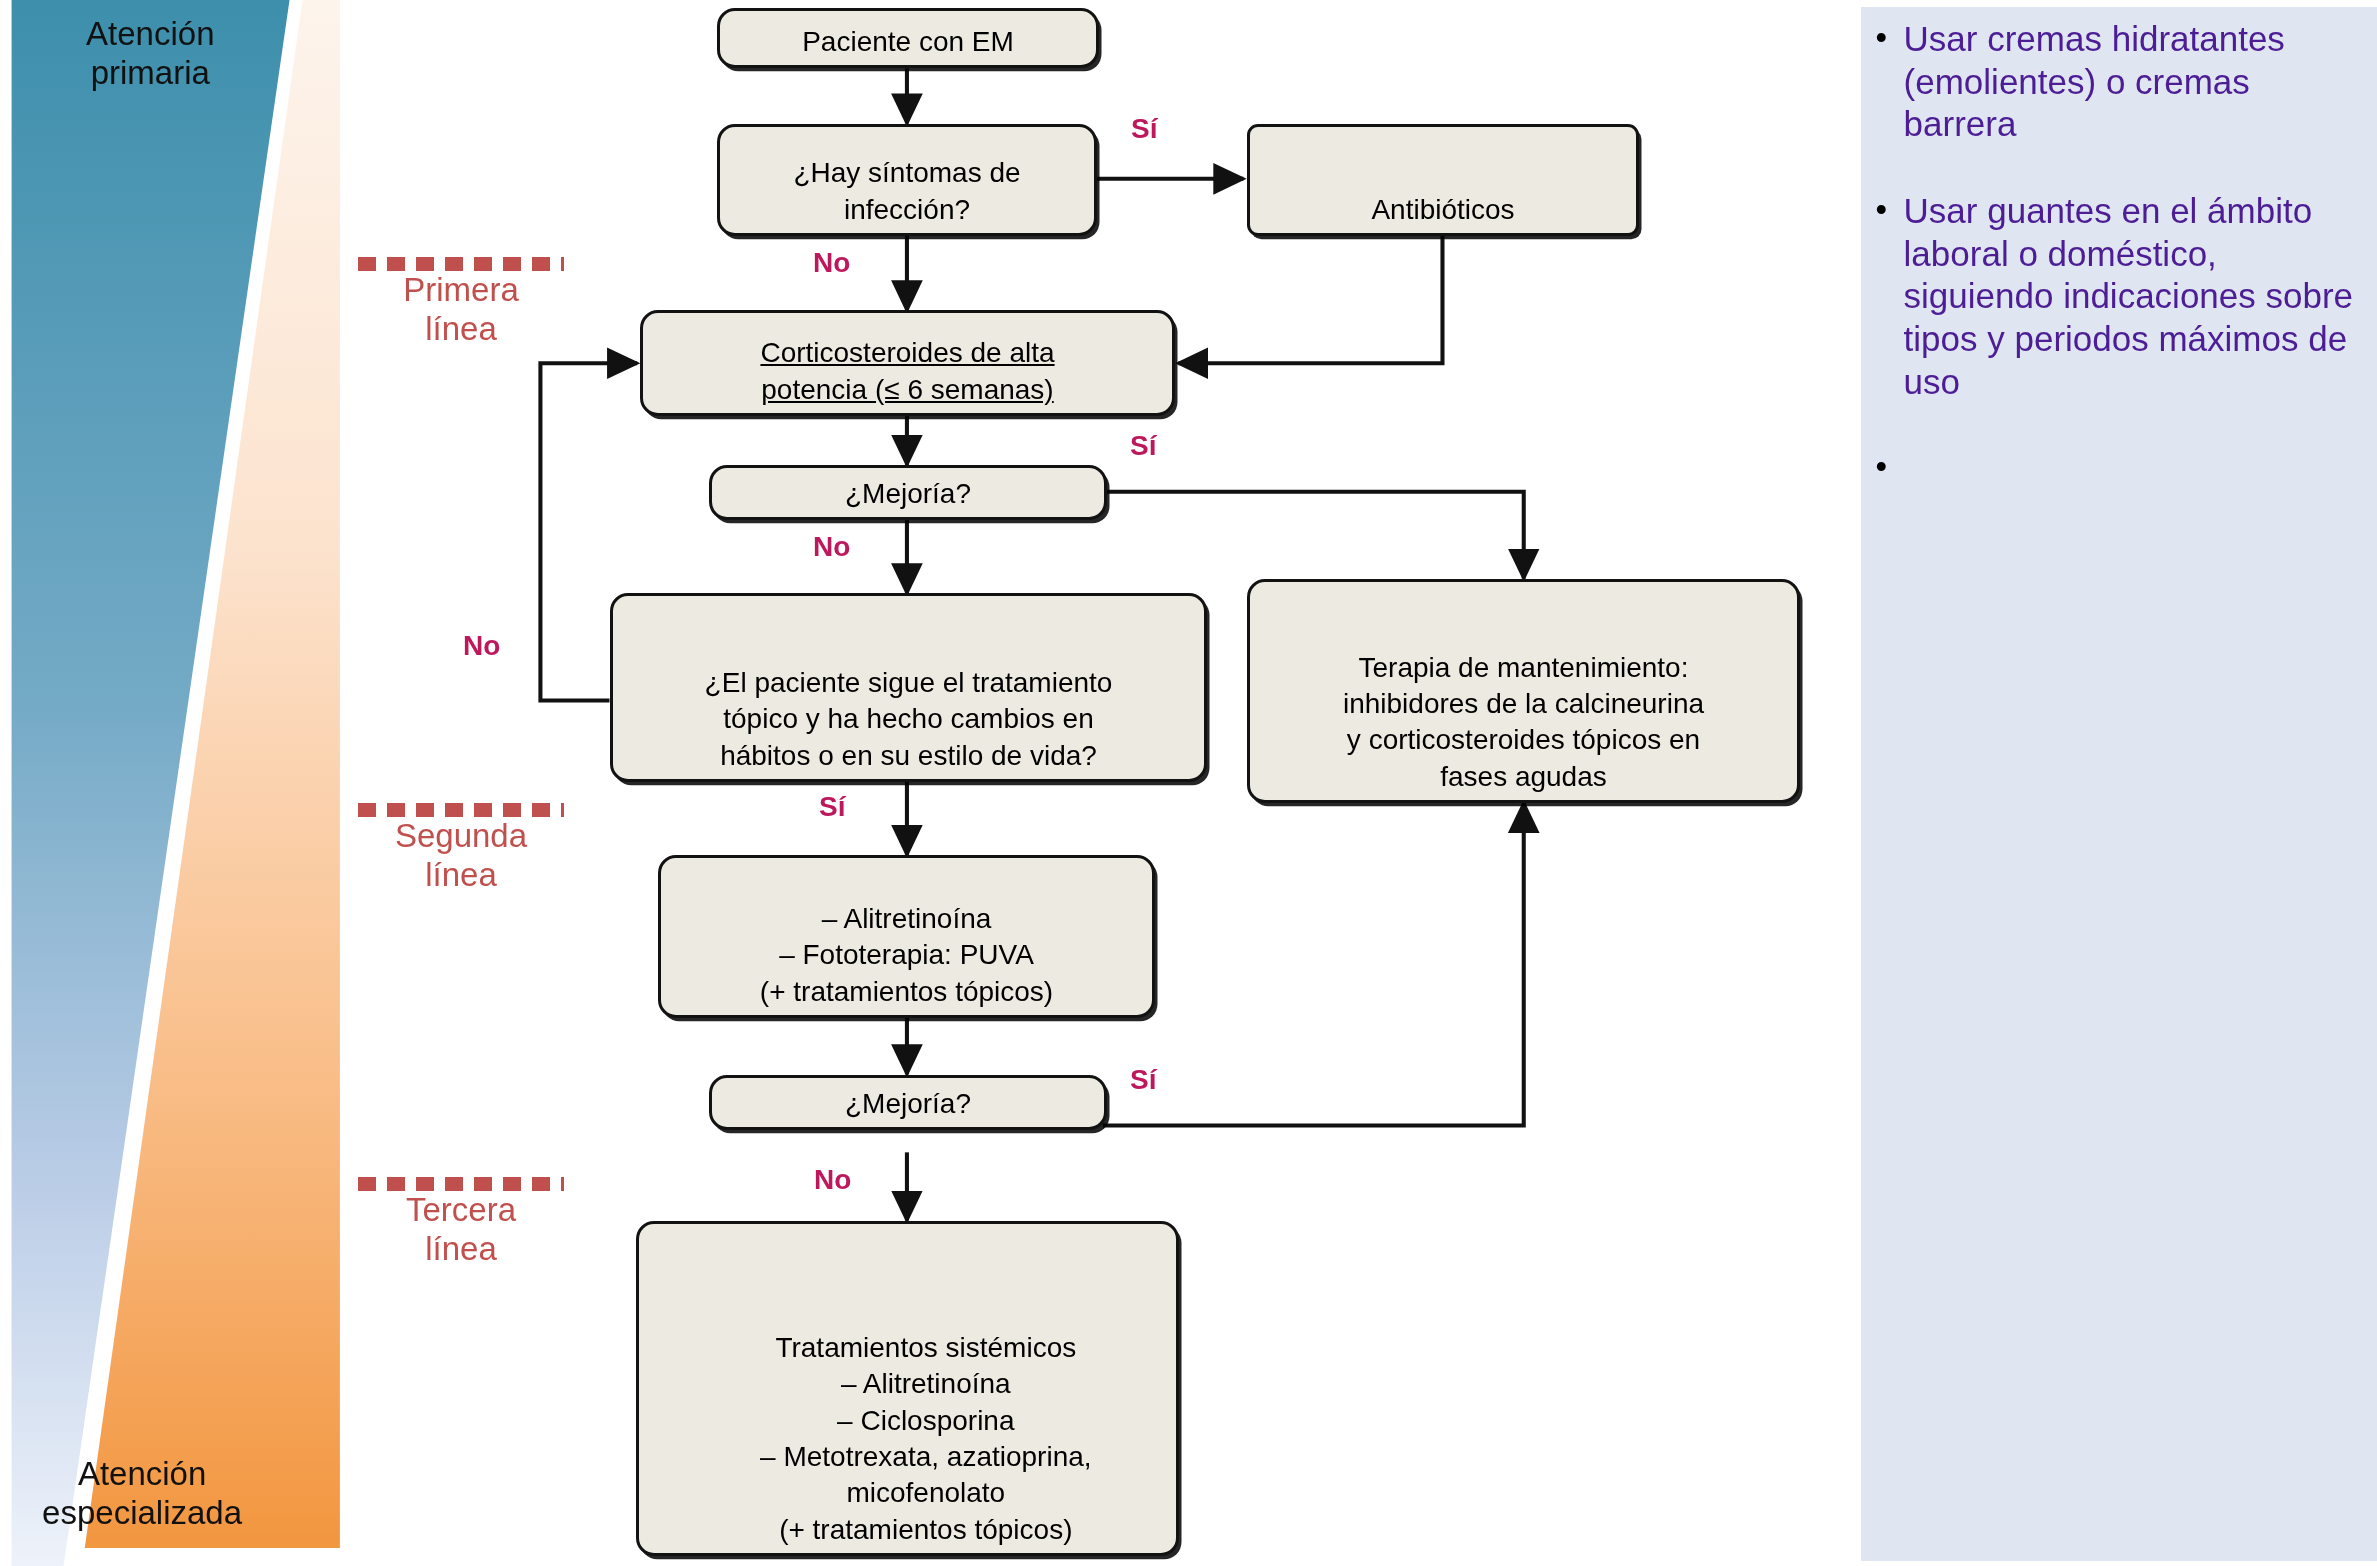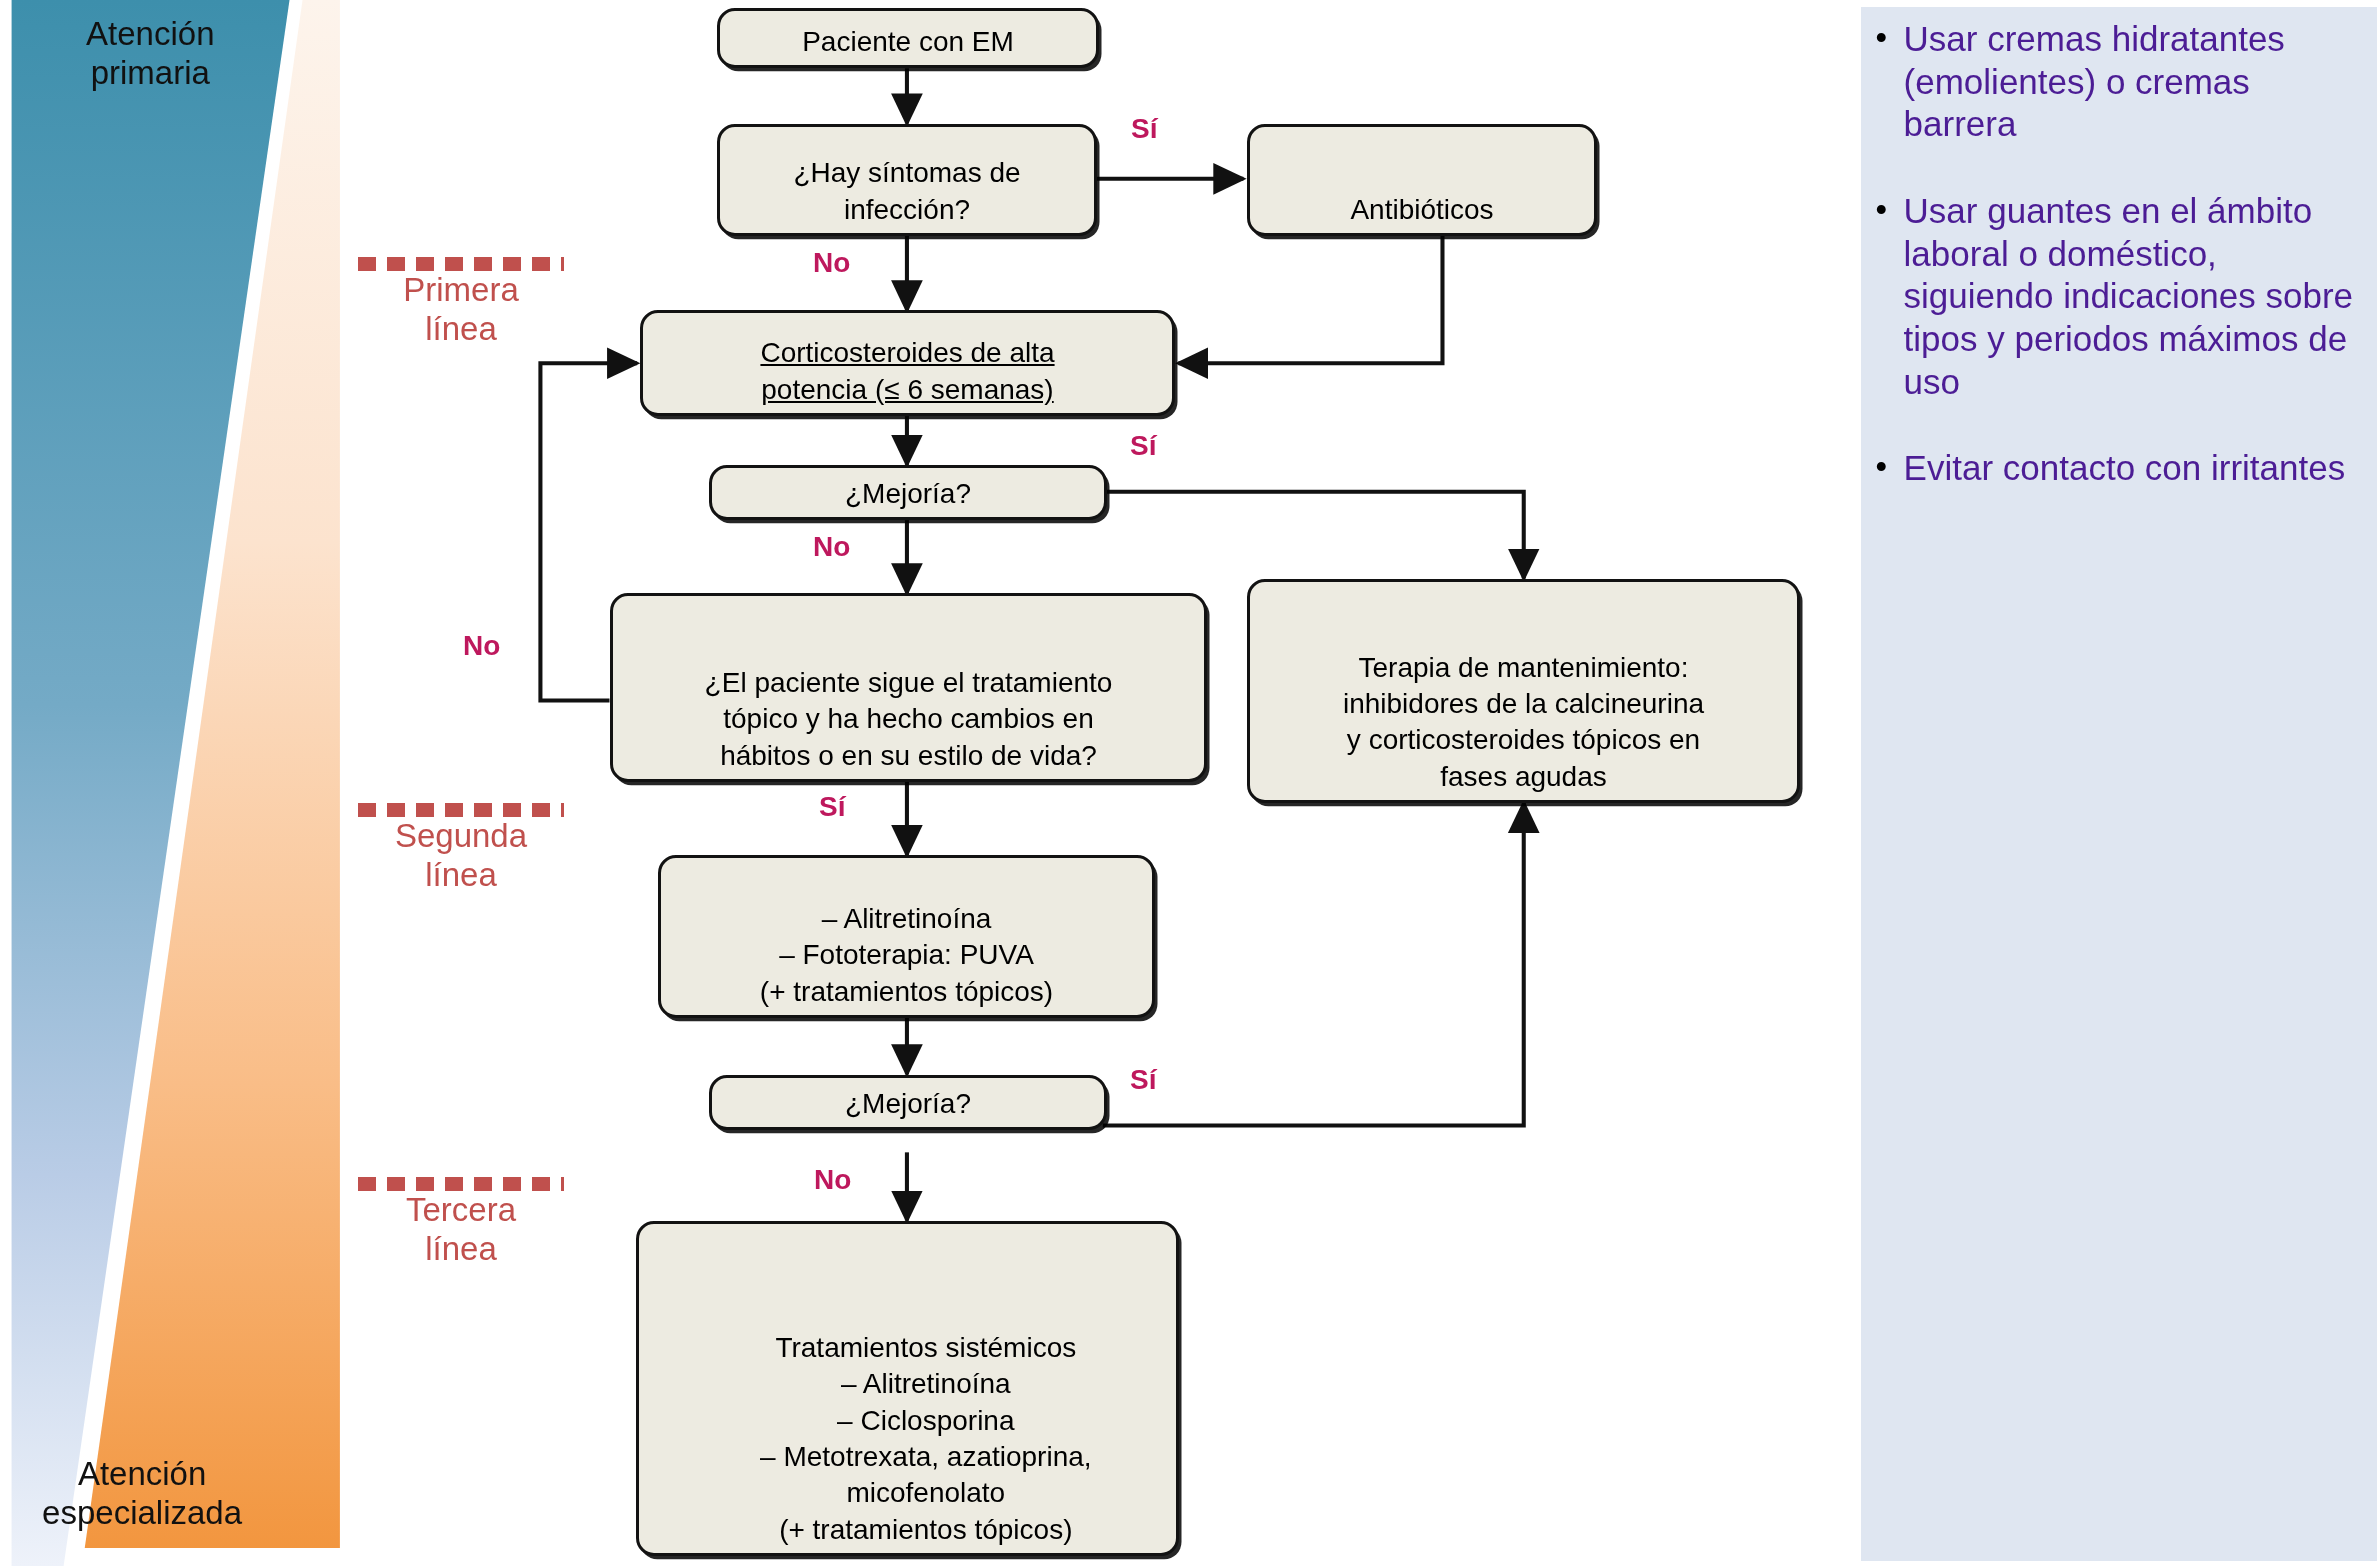--- a/index.html
+++ b/index.html
@@ -126,21 +126,21 @@
 
 <div class="node" style="left:717px;top:8.1px;width:382px;height:60px;">
   <span>Paciente con EM</span>
 </div>
 
 <div class="node" style="left:717px;top:124px;width:380px;height:112px;">
   <span>¿Hay síntomas de
 infección?</span>
 </div>
 
-<div class="node" style="left:1247px;top:124px;width:350px;height:112px;">
+<div class="node" style="left:1247px;top:124px;width:392px;height:112px;border-radius:11px;">
   <span>Antibióticos</span>
 </div>
 
 <div class="node" style="left:640px;top:310px;width:535px;height:106px;text-decoration:underline;">
   <span>Corticosteroides de alta
 potencia (≤ 6 semanas)</span>
 </div>
 
 <div class="node" style="left:709px;top:465px;width:398px;height:55px;">
   <span>¿Mejoría?</span>
@@ -191,16 +191,15 @@
   <div class="advice-item">
     <div class="advice-bullet">•</div>
     <div class="advice-text">Usar cremas hidratantes (emolientes) o cremas barrera</div>
   </div>
   <div class="advice-item">
     <div class="advice-bullet">•</div>
     <div class="advice-text">Usar guantes en el ámbito laboral o doméstico, siguiendo indicaciones sobre tipos y periodos máximos de uso</div>
   </div>
   <div class="advice-item">
     <div class="advice-bullet">•</div>
-    <div class="advice-text">Evitar contacto con irritantes</div>
   </div>
 </div>
 
 
 </body></html>

